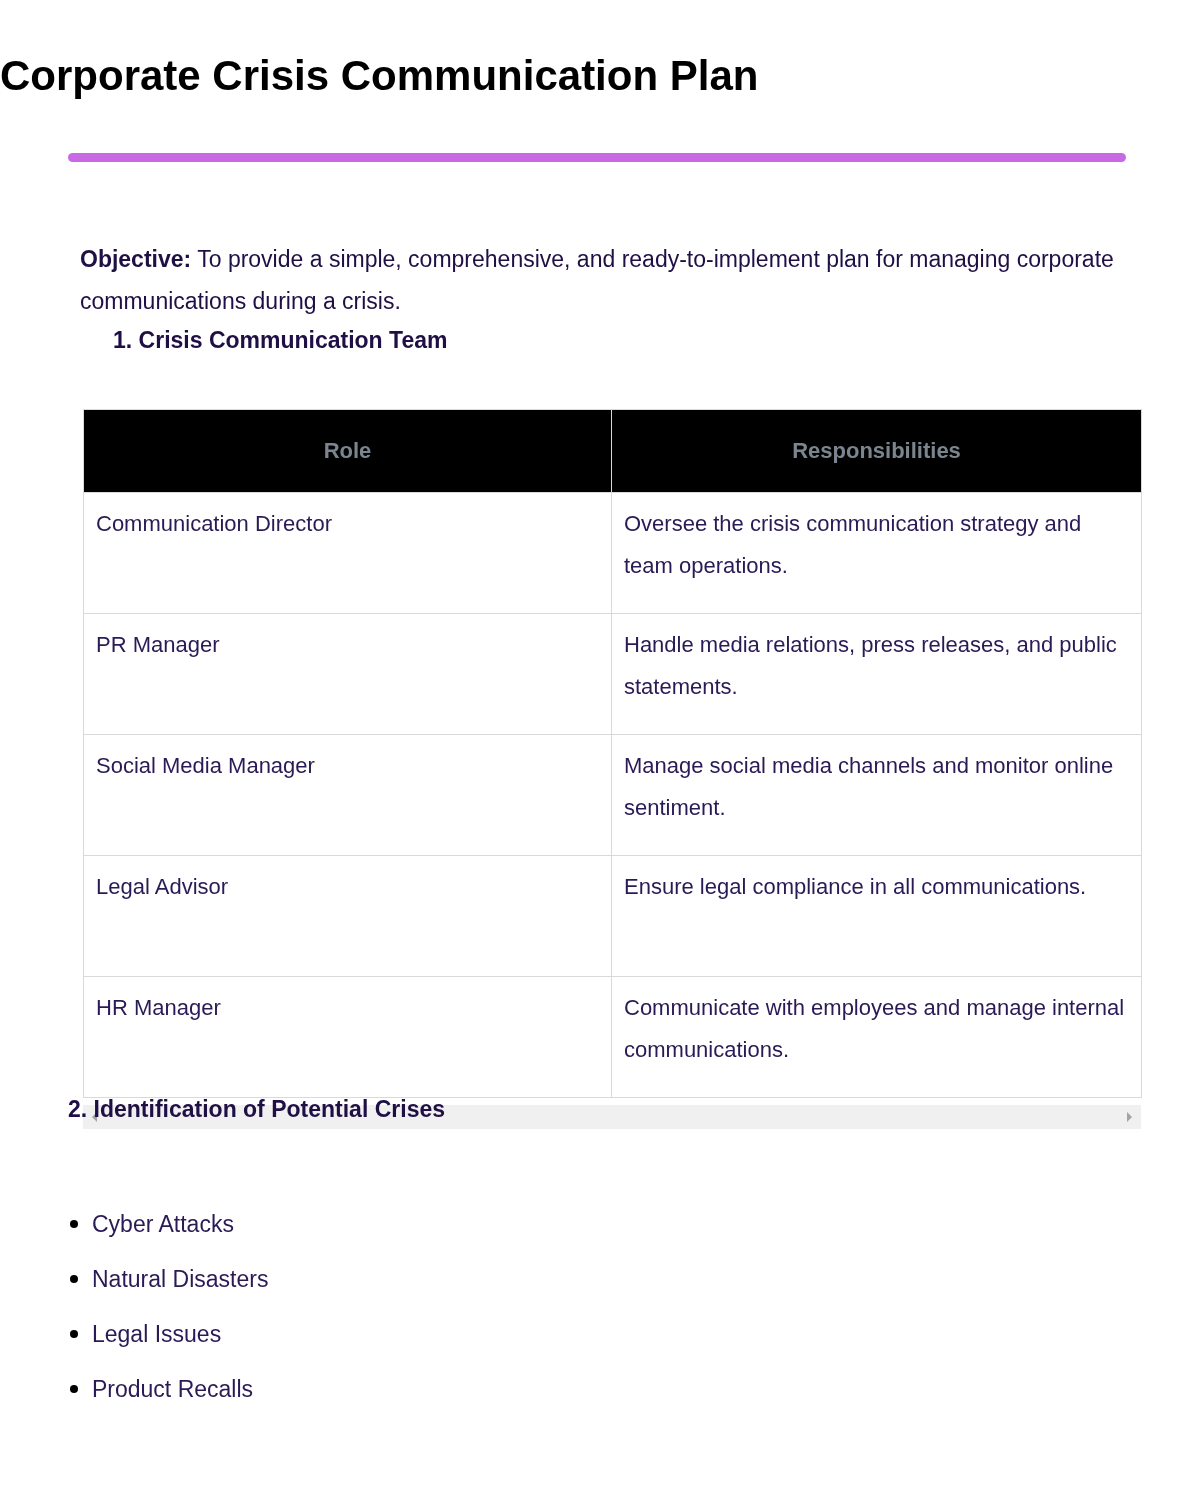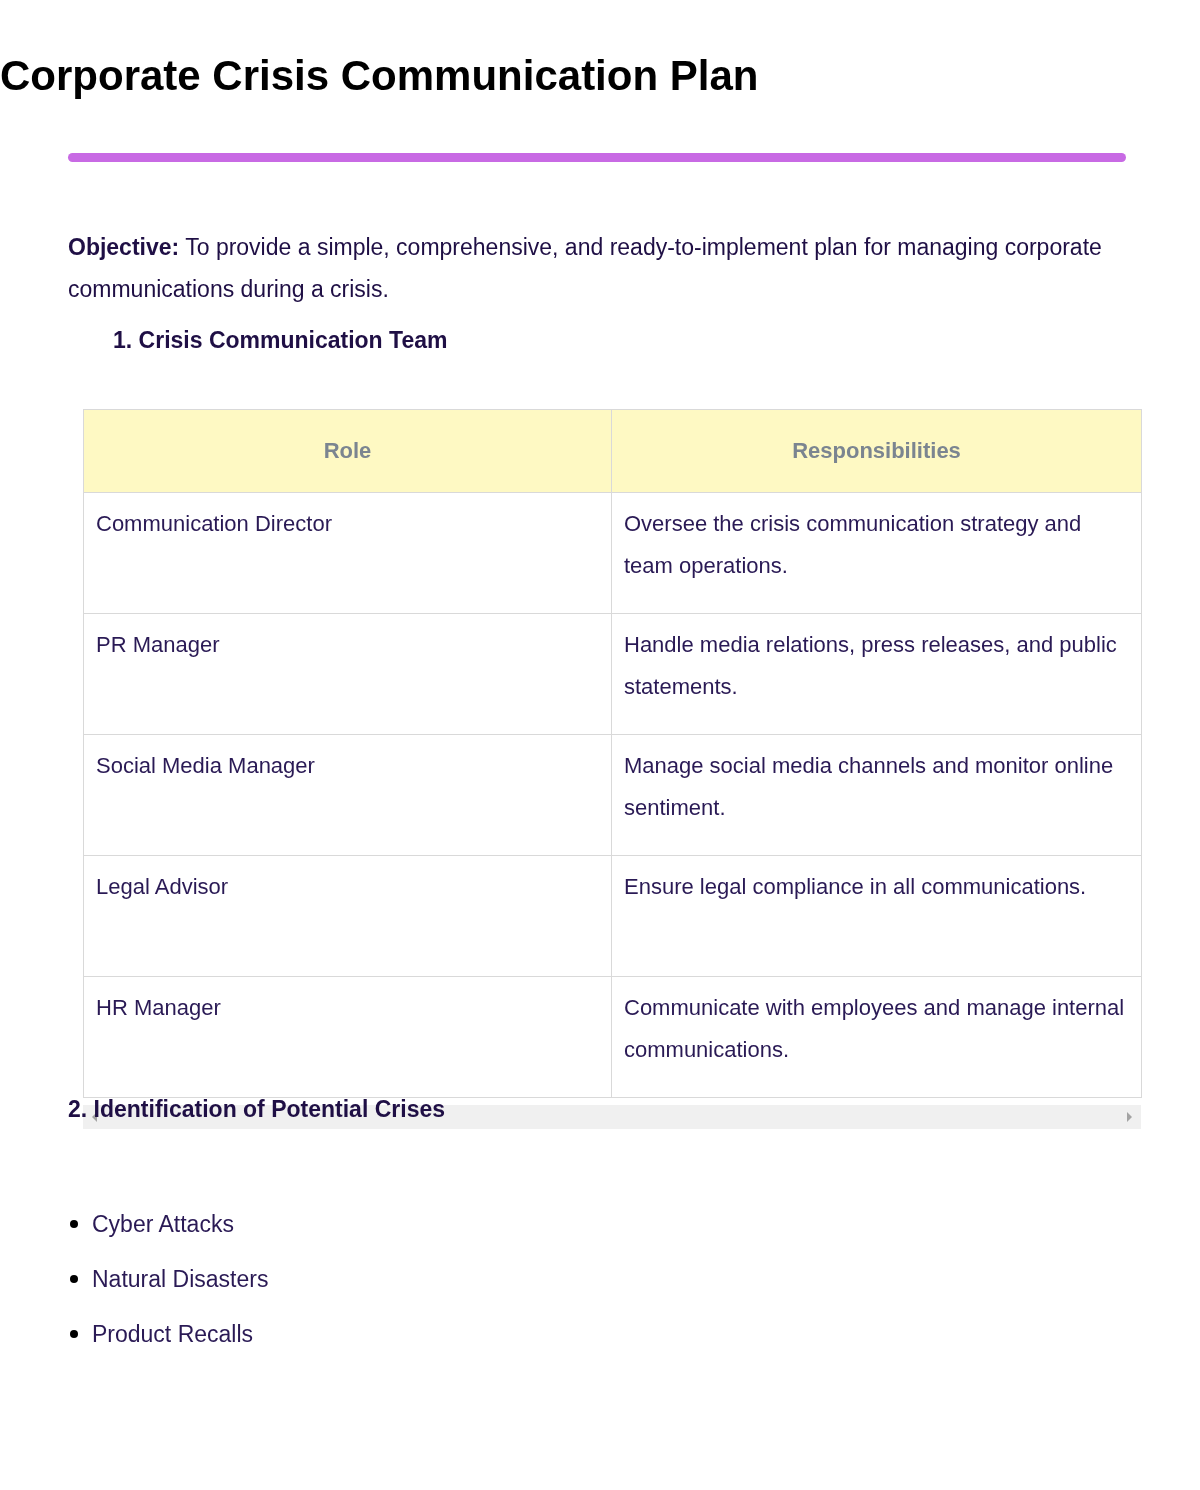--- a/index.html
+++ b/index.html
@@ -1,24 +1,24 @@
 <!DOCTYPE html>
 <html><head>
   <meta charset="utf-8">
   <style>
     html, body { margin: 0; padding: 0; background: #ffffff; }
     body { width: 1200px; height: 1490px; position: relative; font-family: "Liberation Sans", "DejaVu Sans", sans-serif; color: #1f0f45; overflow: hidden; }
     .title { position: absolute; top: 50px; left: 0; width: 1194px; font-size: 42px; font-weight: bold; color: #000; margin: 0; line-height: 52px; }
     .bar { position: absolute; left: 68px; top: 153px; width: 1058px; height: 9px; border-radius: 5px; }
-    .objective { position: absolute; left: 68px; top: 226px; width: 1060px; font-size: 23px; line-height: 42px; margin: 0; }
+    .objective { position: absolute; left: 68px; top: 226px; width: 1060px; font-size: 23px; line-height: 42px; margin: 12px; }
     .objective b { font-weight: bold; }
     .h2 { position: absolute; left: 68px; font-size: 23px; font-weight: bold; margin: 0; line-height: 30px; color: #1f0f45; }
     .table-wrap { position: absolute; left: 83px; top: 409px; width: 1058px; }
     table { border-collapse: collapse; width: 1058px; table-layout: fixed; }
-    th { background: #fef9c3; color: #7b8590; font-size: 22px; font-weight: bold; height: 82px; border: 1px solid #d9d9d9; text-align: center; padding: 0; }
+    th { background: #000000; color: #7b8590; font-size: 22px; font-weight: bold; height: 82px; border: 1px solid #d9d9d9; text-align: center; padding: 0; }
     td { border: 1px solid #d9d9d9; vertical-align: top; font-size: 22px; line-height: 42px; padding: 10px 12px 0 12px; height: 121px; box-sizing: border-box; color: #2a1a55; }
     col.c1 { width: 528px; } col.c2 { width: 530px; }
     .scrollbar { position: absolute; left: 83px; top: 1105px; width: 1058px; height: 24px; background: #f0f0f0; }
     .arrow-l { position: absolute; left: 9px; top: 7px; width: 0; height: 0; border-top: 5px solid transparent; border-bottom: 5px solid transparent; border-right: 5px solid #a3a3a3; }
     .arrow-r { position: absolute; right: 9px; top: 7px; width: 0; height: 0; border-top: 5px solid transparent; border-bottom: 5px solid transparent; border-left: 5px solid #a3a3a3; }
     ul { position: absolute; left: 68px; top: 1200px; margin: 0; padding: 0; list-style: none; }
     li { position: relative; padding-left: 24px; font-size: 23px; height: 55px; line-height: 48px; color: #2a1a55; }
     li .dot { position: absolute; left: 2px; top: 20px; width: 8px; height: 8px; border-radius: 50%; background: #000; }
   </style>
 </head>
@@ -71,14 +71,15 @@
 <div class="scrollbar">
   <span class="arrow-l"></span>
   <span class="arrow-r"></span>
 </div>
 
 <h2 class="h2" style="top:1094px;">2. Identification of Potential Crises</h2>
 
 <ul>
   <li><span class="dot"></span><span>Cyber Attacks</span></li>
   <li><span class="dot"></span><span>Natural Disasters</span></li>
+  <li><span class="dot"></span><span>Legal Issues</span></li>
   <li><span class="dot"></span><span>Product Recalls</span></li>
 </ul>
 
 </body></html>

